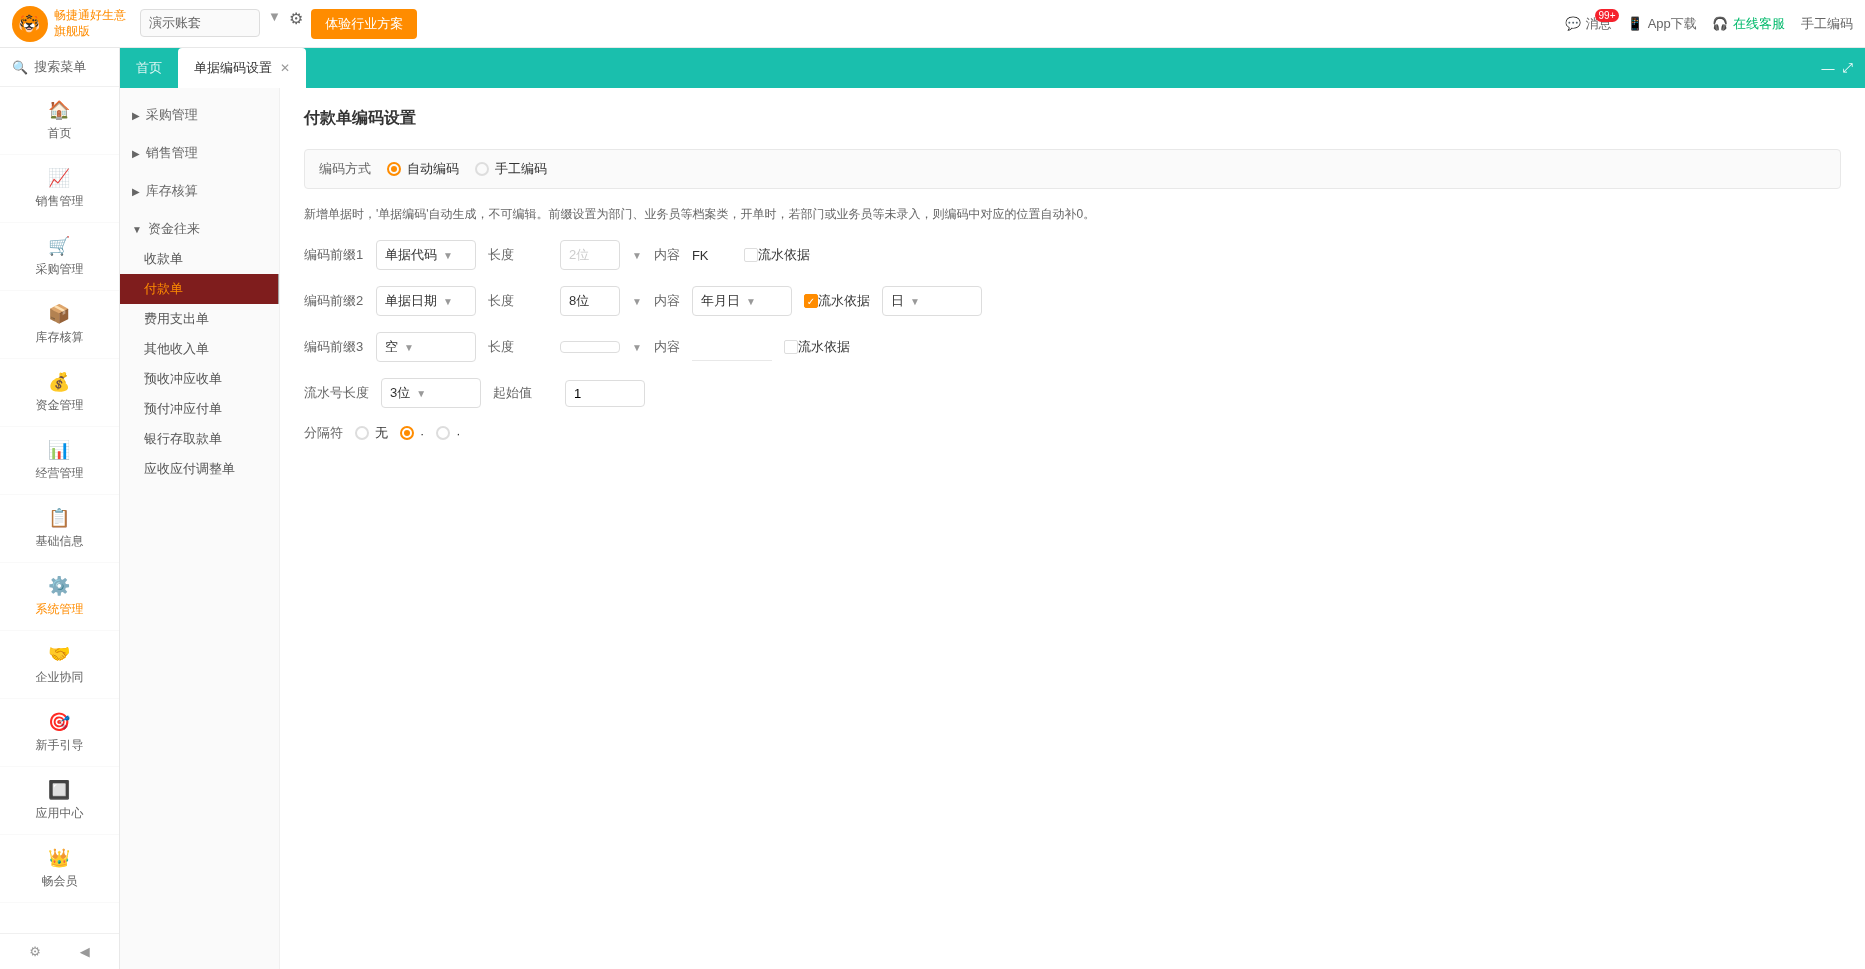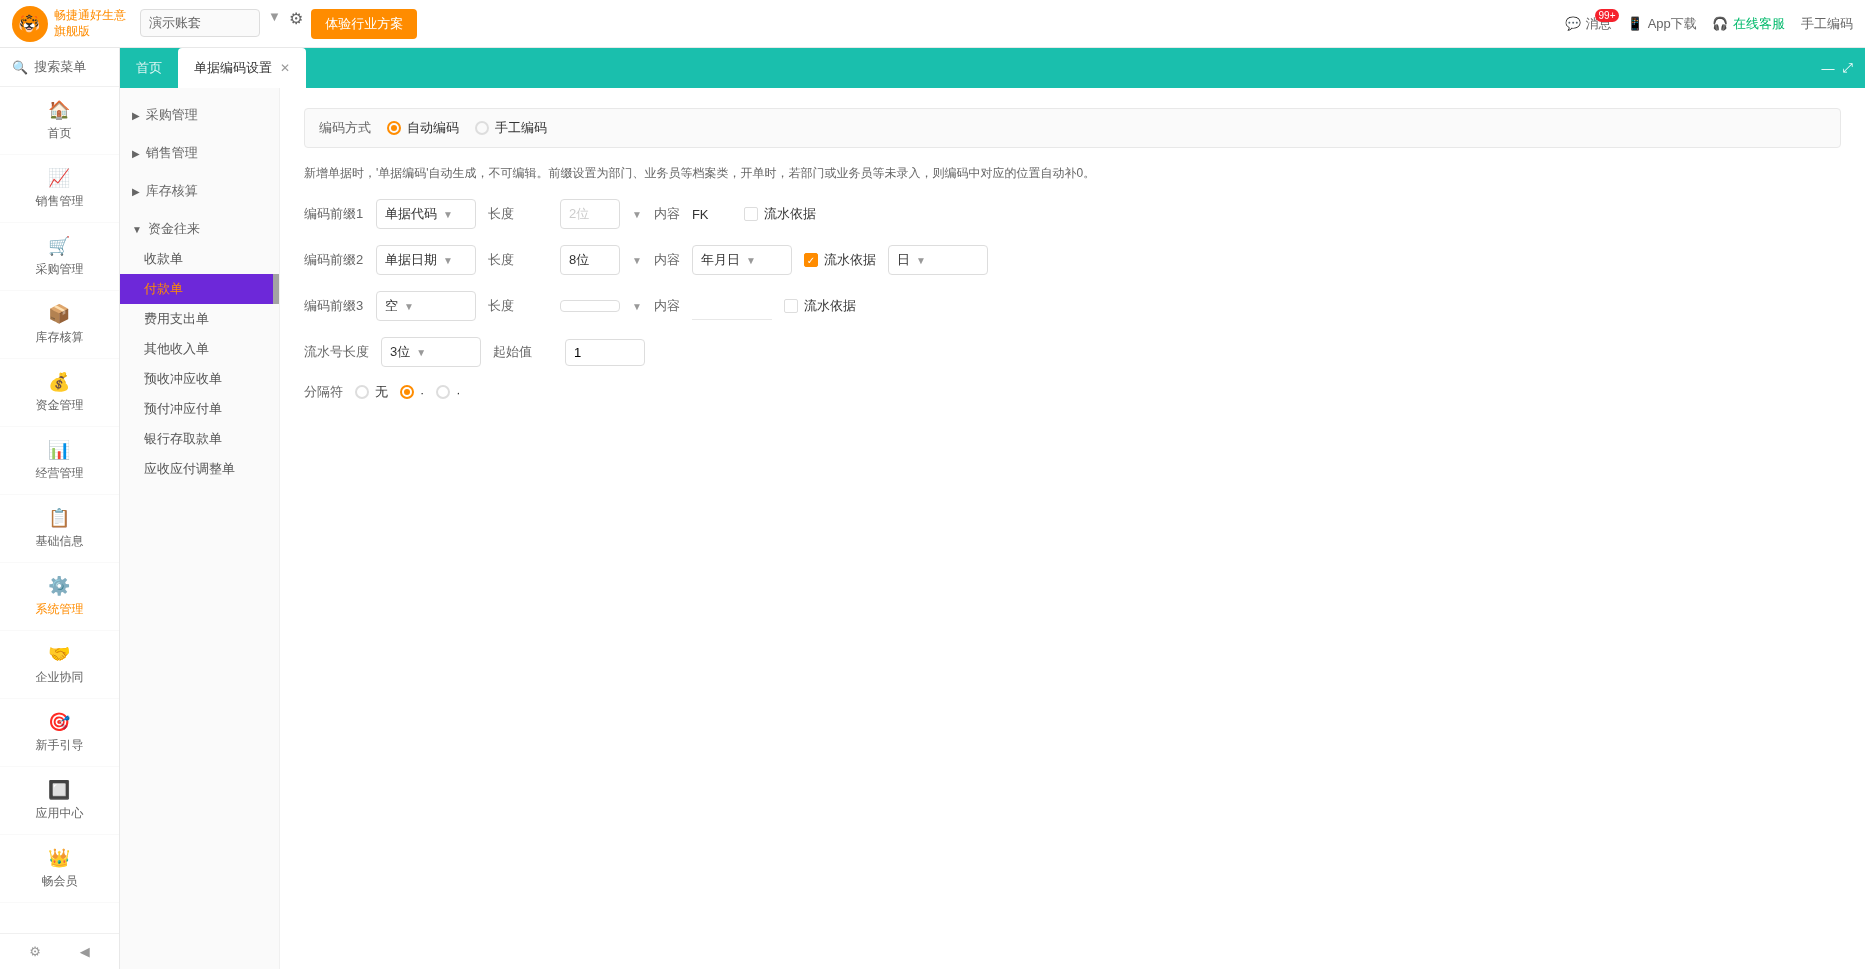--- a/index.html
+++ b/index.html
@@ -47,21 +47,21 @@
     
     .page-content { flex: 1; overflow-y: auto; background: #fff; }
 
     
     .inner-layout { display: flex; height: 100%; }
     .inner-nav { width: 160px; background: #fafafa; border-right: 1px solid #f0f0f0; padding: 8px 0; flex-shrink: 0; overflow-y: auto; }
     .nav-group { padding: 4px 0; }
     .nav-group-title { display: flex; align-items: center; gap: 6px; padding: 6px 12px; cursor: pointer; color: #666; font-size: 13px; }
     .nav-group-title .arrow { font-size: 10px; }
     .nav-sub-item { padding: 6px 12px 6px 24px; cursor: pointer; color: #555; font-size: 13px; }
-    .nav-sub-item.active { color: #ff8c00; background: #6d28d9; border-right: 6px solid #a3a3a3; }
+    .nav-sub-item.active { color: #ff8c00; background: #7f1d1d; border-right: 1px solid #a3a3a3; }
 
     
     .form-area { flex: 1; padding: 20px 24px; overflow-y: auto; }
     .page-title { font-size: 16px; font-weight: bold; color: #333; margin-bottom: 20px; }
 
     
     .encode-method { display: flex; align-items: center; gap: 16px; margin-bottom: 16px; padding: 10px 14px; border: 1px solid #e8e8e8; border-radius: 4px; background: #fafafa; }
     .encode-label { font-size: 13px; color: #666; }
     .radio-group { display: flex; align-items: center; gap: 16px; }
     .radio-item { display: flex; align-items: center; gap: 6px; cursor: pointer; color: #333; font-size: 13px; }
@@ -84,21 +84,21 @@
 
     
     .form-row { display: flex; align-items: center; gap: 12px; margin-bottom: 16px; flex-wrap: wrap; }
     .form-label { font-size: 13px; color: #666; min-width: 60px; }
     .select-box { display: flex; align-items: center; border: 1px solid #ddd; border-radius: 4px; padding: 5px 8px; background: white; cursor: pointer; gap: 6px; min-width: 100px; font-size: 13px; color: #333; }
     .select-box .caret { color: #999; font-size: 10px; }
     .input-box { border: 1px solid #ddd; border-radius: 4px; padding: 5px 8px; background: white; font-size: 13px; color: #ccc; min-width: 60px; }
     .input-value { color: #333; }
     .content-label { font-size: 13px; color: #666; }
     .content-value { font-size: 13px; color: #333; min-width: 40px; }
-    .checkbox-inline { display: flex; align-items: center; gap: 6px; cursor: pointer; font-size: 13px; color: #333; text-align: center; }
+    .checkbox-inline { display: flex; align-items: center; cursor: pointer; font-size: 13px; color: #333; text-align: center; }
     .checkbox-checked { width: 14px; height: 14px; border-radius: 2px; background: #ff8c00; border: 1px solid #ff8c00; display: flex; align-items: center; justify-content: center; color: white; font-size: 10px; }
 
     
     .sep-row { display: flex; align-items: center; gap: 12px; margin-bottom: 16px; }
     .sep-label { font-size: 13px; color: #666; }
     .sep-options { display: flex; align-items: center; gap: 12px; }
 
     
     .bottom-bar { height: 56px; background: #fff; border-top: 1px solid #e8e8e8; display: flex; align-items: center; justify-content: flex-end; padding: 0 24px; flex-shrink: 0; }
     .btn-save { background: #ff8c00; color: white; border: none; padding: 8px 28px; border-radius: 4px; cursor: pointer; font-size: 14px; }
@@ -247,20 +247,21 @@
             <div class="nav-sub-item">费用支出单</div>
             <div class="nav-sub-item">其他收入单</div>
             <div class="nav-sub-item">预收冲应收单</div>
             <div class="nav-sub-item">预付冲应付单</div>
             <div class="nav-sub-item">银行存取款单</div>
             <div class="nav-sub-item">应收应付调整单</div>
           </div>
         </div>
 
         <div class="form-area">
+          <div class="page-title">付款单编码设置</div>
 
           
           <div class="encode-method">
             <span class="encode-label">编码方式</span>
             <div class="radio-group">
               <label class="radio-item">
                 <div class="radio-circle checked">
                   <div class="radio-dot"></div>
                 </div>
                 <span>自动编码</span>

